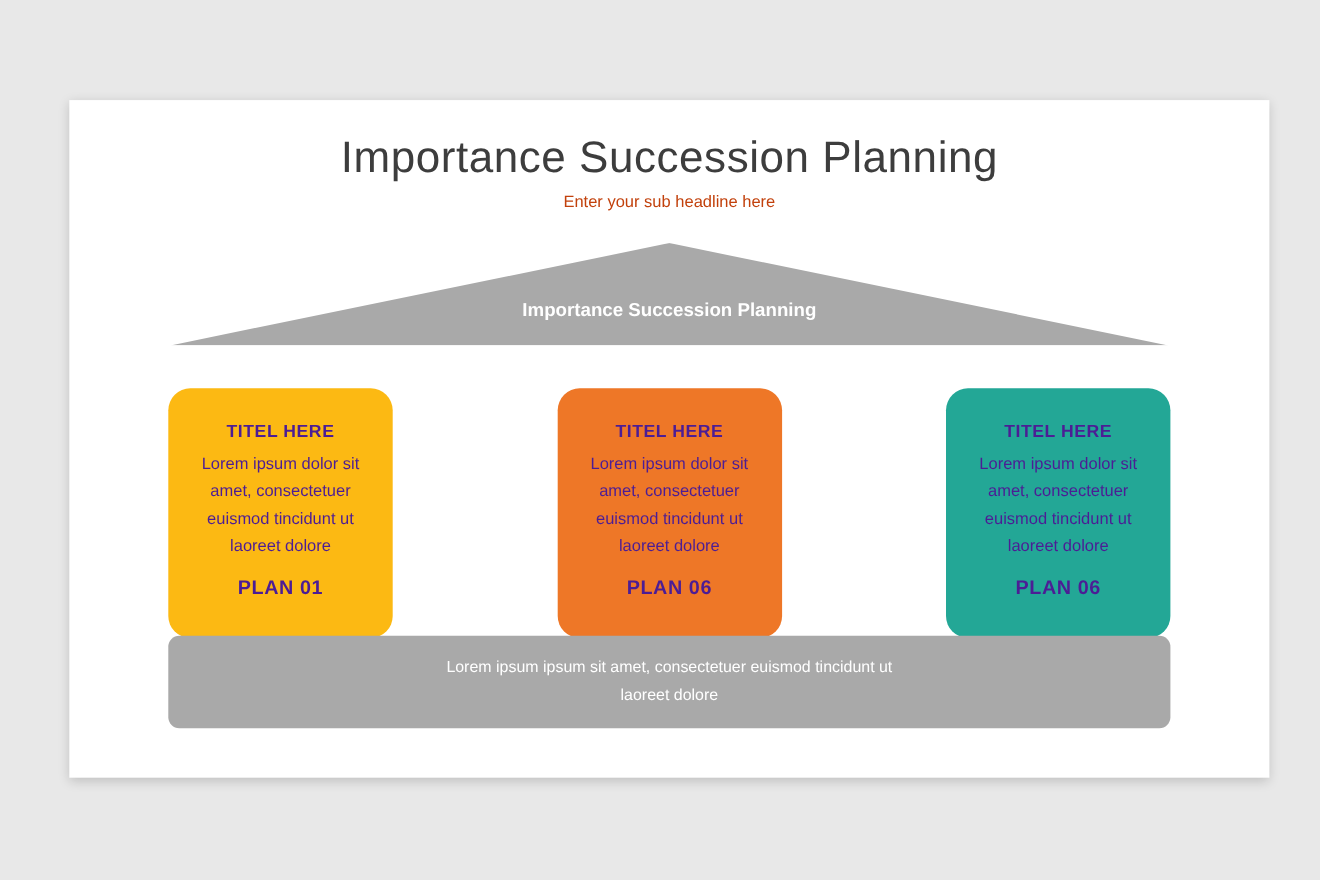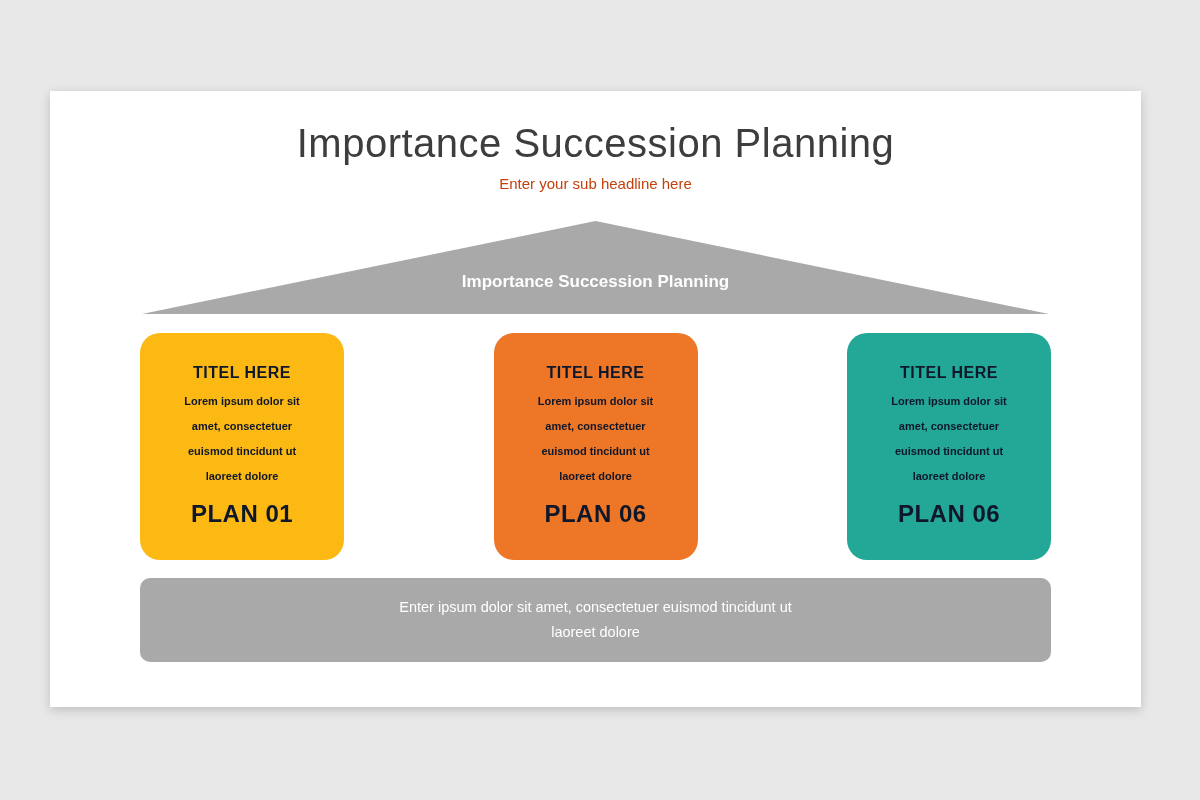--- a/index.html
+++ b/index.html
@@ -5,21 +5,21 @@
   * { margin: 0; padding: 0; box-sizing: border-box; }
   html, body {
     width: 1200px; height: 800px;
     font-family: "Liberation Sans", sans-serif;
     overflow: hidden;
   }
   body { background: #e8e8e8; position: relative; }
 
   .slide {
     position: absolute;
-    left: 50px; top: 91px;
+    left: 63px; top: 91px;
     width: 1091px; height: 616px;
     background: #ffffff;
     box-shadow: 0 3px 10px rgba(0,0,0,0.18);
   }
 
   .page-title {
     position: absolute;
     left: 0; top: 30px; width: 100%;
     text-align: center;
     font-size: 40px;
@@ -56,40 +56,40 @@
   .cards-row {
     position: absolute;
     left: 90px; top: 242px;
     width: 911px; height: 227px;
     display: flex;
     justify-content: space-between;
   }
   .card {
     width: 204px; height: 227px;
     border-radius: 20px;
-    color: #0f172a;
+    color: #4c1d95;
     text-align: center;
     padding: 30px 16px 0 16px;
+    margin-top: 20px;
   }
   .card-title {
     font-size: 16px;
     line-height: 20px;
     font-weight: 700;
     letter-spacing: 0.5px;
   }
   .card-body {
     margin-top: 6px;
-    font-size: 11px;
+    font-size: 15px;
     line-height: 25px;
     white-space: pre-line;
-    font-weight: bold;
   }
   .card-plan {
     margin-top: 13px;
-    font-size: 24px;
+    font-size: 18px;
     line-height: 24px;
     font-weight: 700;
     letter-spacing: 0.5px;
   }
 
   .footer-bar {
     position: absolute;
     left: 90px; top: 487px;
     width: 911px; height: 84px;
     border-radius: 10px;
@@ -143,17 +143,17 @@
       <div class="card-body">Lorem ipsum dolor sit
 amet, consectetuer
 euismod tincidunt ut
 laoreet dolore</div>
       <div class="card-plan">PLAN 06</div>
     </div>
 
   </div>
 
   <div class="footer-bar" style="background-color: rgb(169, 169, 169);">
-    <div class="footer-text">Enter ipsum dolor sit amet, consectetuer euismod tincidunt ut
+    <div class="footer-text">Lorem ipsum ipsum sit amet, consectetuer euismod tincidunt ut
 laoreet dolore</div>
   </div>
 
 </div>
 
 </body></html>

